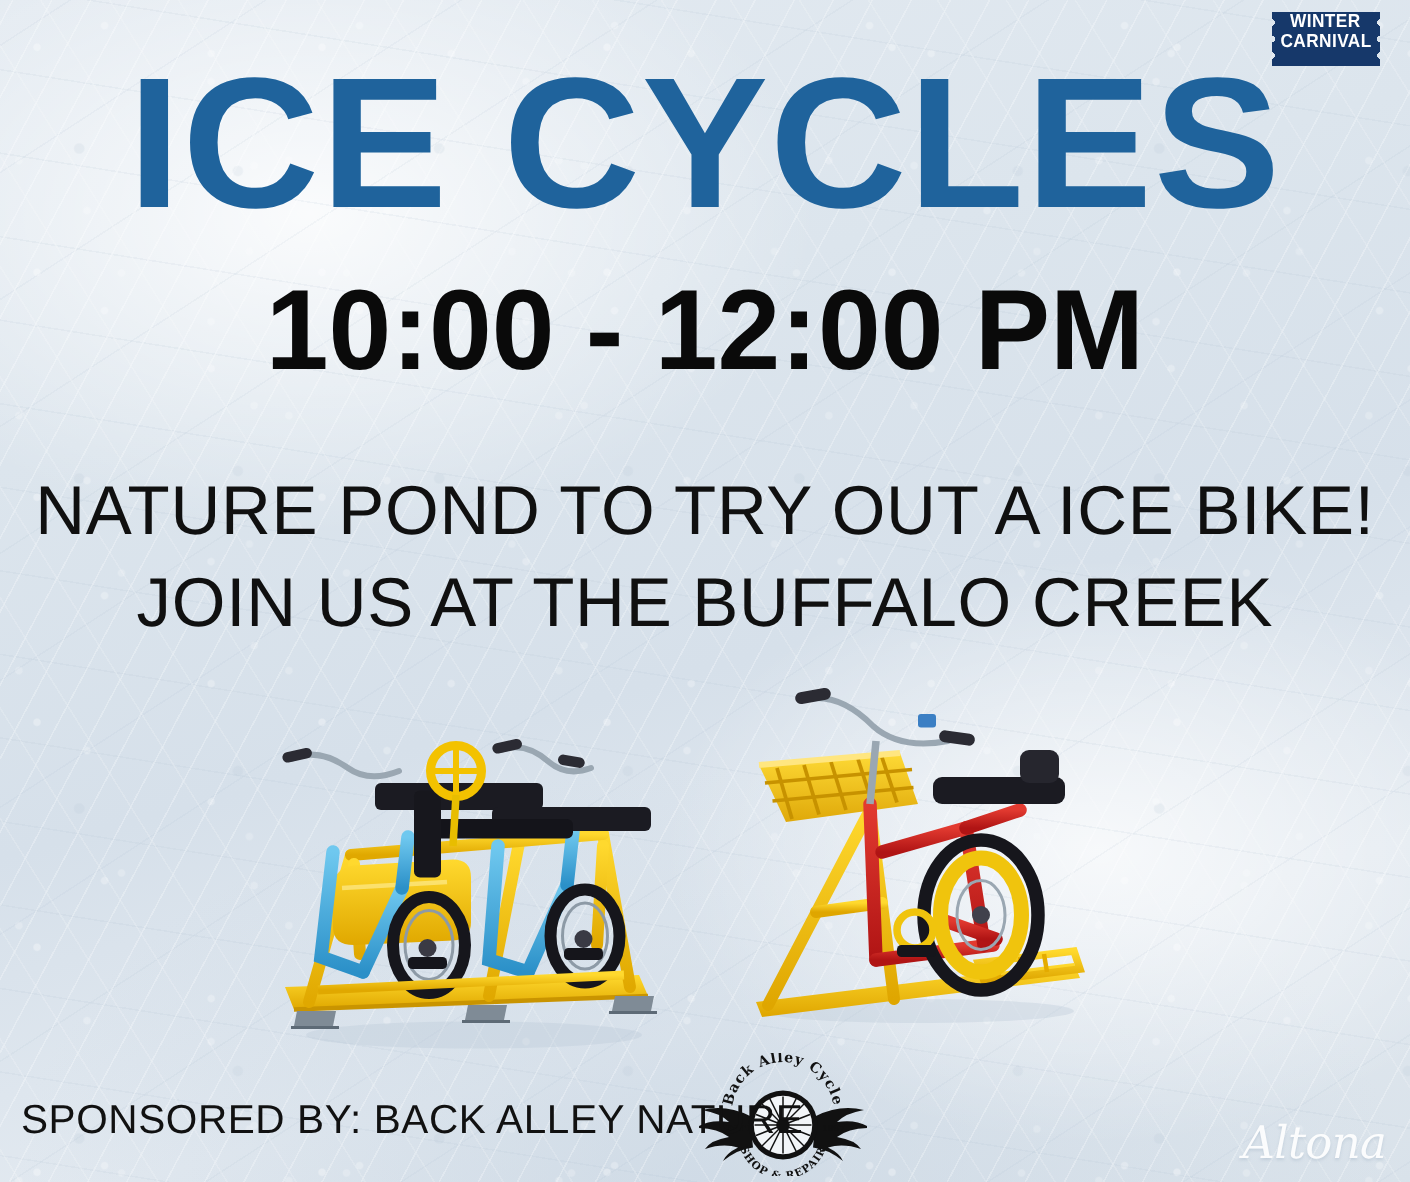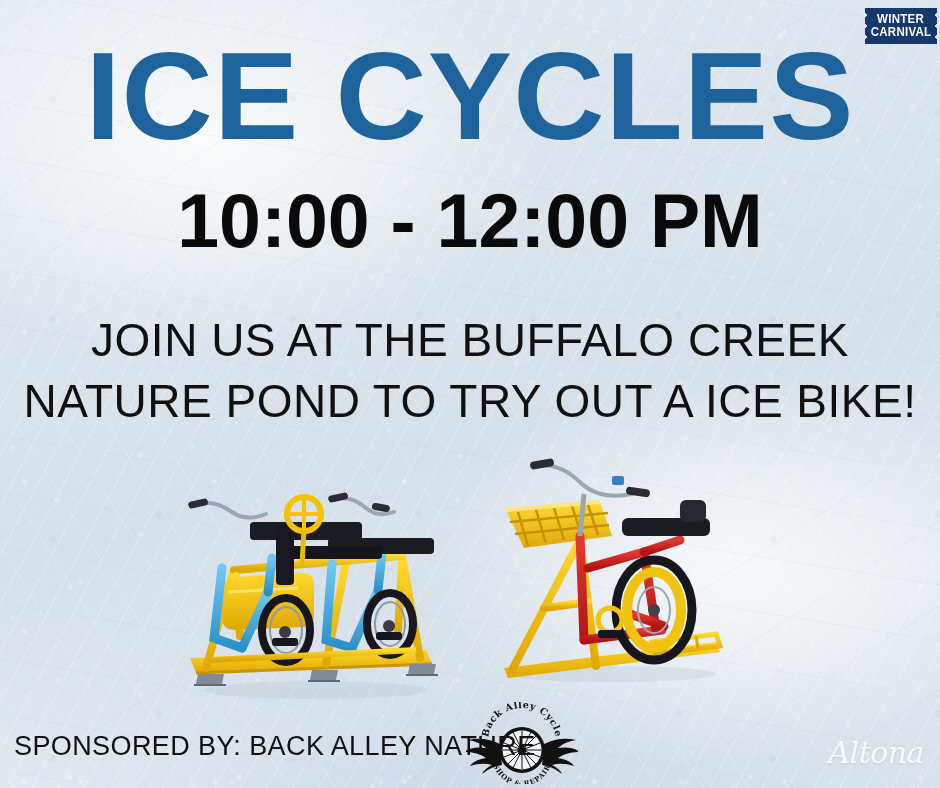--- a/index.html
+++ b/index.html
@@ -38,24 +38,24 @@
       radial-gradient(circle at 54% 91%, rgba(255,255,255,.5) 0 2px, rgba(255,255,255,0) 3px),
       radial-gradient(circle at 77% 69%, rgba(255,255,255,.5) 0 2px, rgba(255,255,255,0) 3px),
       radial-gradient(circle at 95% 86%, rgba(255,255,255,.45) 0 2px, rgba(255,255,255,0) 3px),
       radial-gradient(circle at 22% 45%, rgba(176,192,208,.35) 0 3px, rgba(176,192,208,0) 4px),
       radial-gradient(circle at 61% 57%, rgba(176,192,208,.3) 0 3px, rgba(176,192,208,0) 4px);
     background-size:190px 150px,170px 190px,210px 160px,160px 210px,180px 170px,200px 180px,150px 200px,220px 160px,175px 195px,240px 220px,260px 200px;
   }
 
   
   #badge{
-    position:absolute;top:8px;right:3px;
+    position:absolute;top:8px;right:20px;
     width:72px;height:36px;
     background:#16386a;
-    display:flex;flex-direction:column;align-items:center;justify-content:center;
+    display:flex;flex-direction:column;align-items:center;justify-content:flex-start;
     line-height:1.02;
     box-shadow:0 0 0 1px rgba(22,56,106,.4);
     -webkit-mask-image:
        radial-gradient(circle 2.1px at 0 7px, transparent 99%, #000 100%),
        radial-gradient(circle 2.1px at 0 18px, transparent 99%, #000 100%),
        radial-gradient(circle 2.1px at 0 29px, transparent 99%, #000 100%),
        radial-gradient(circle 2.1px at 72px 7px, transparent 99%, #000 100%),
        radial-gradient(circle 2.1px at 72px 18px, transparent 99%, #000 100%),
        radial-gradient(circle 2.1px at 72px 29px, transparent 99%, #000 100%);
     -webkit-mask-composite:source-in;
@@ -113,21 +113,21 @@
     position:absolute;left:14px;bottom:26px;
     color:#111;
     font-family:"Liberation Sans",sans-serif;
     font-weight:300;
     font-size:27px;
     letter-spacing:.4px;
   }
 
   
   #watermark{
-    position:absolute;right:16px;bottom:18px;
+    position:absolute;right:16px;bottom:8px;
     color:rgba(255,255,255,.92);
     font-family:"DejaVu Serif",serif;
     font-style:italic;
     font-size:30px;
     letter-spacing:-.5px;
     text-shadow:0 1px 2px rgba(150,170,190,.35);
     margin-top:31px;
   }
 
   
@@ -148,22 +148,22 @@
   <div id="badge">
     <span>WINTER</span>
     <span>CARNIVAL</span>
   </div>
 
   <div id="title">ICE CYCLES</div>
 
   <div id="time">10:00 - 12:00 PM</div>
 
   <div id="body-copy">
+    <span class="line">NATURE POND TO TRY OUT A ICE BIKE!</span>
     <span class="line">JOIN US AT THE BUFFALO CREEK</span>
-    <span class="line">NATURE POND TO TRY OUT A ICE BIKE!</span>
   </div>
 
   <svg id="bike-left" viewBox="0 0 268 248">
     <defs>
       <linearGradient id="ylw" x1="0" y1="0" x2="0" y2="1">
         <stop offset="0" stop-color="#ffd92e"></stop>
           <stop offset="1" stop-color="#e0a800"></stop>
       </linearGradient>
       <linearGradient id="blu" x1="0" y1="0" x2="0" y2="1">
         <stop offset="0" stop-color="#6fc8ef"></stop>

